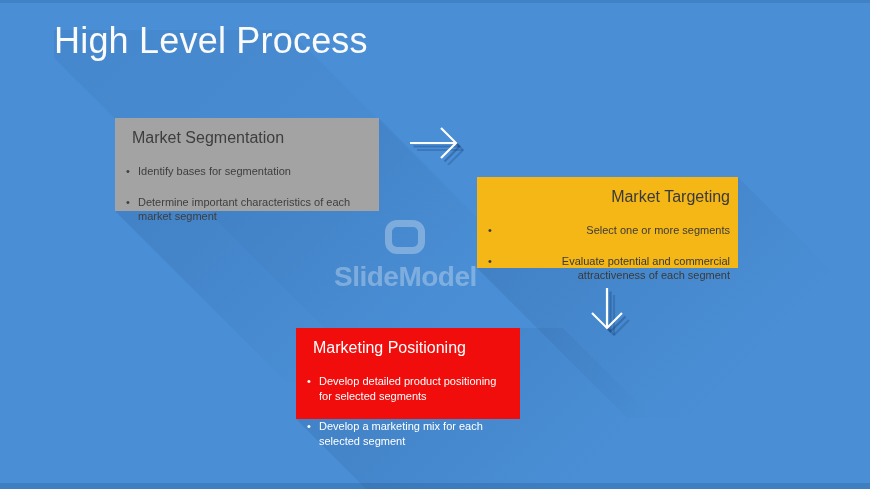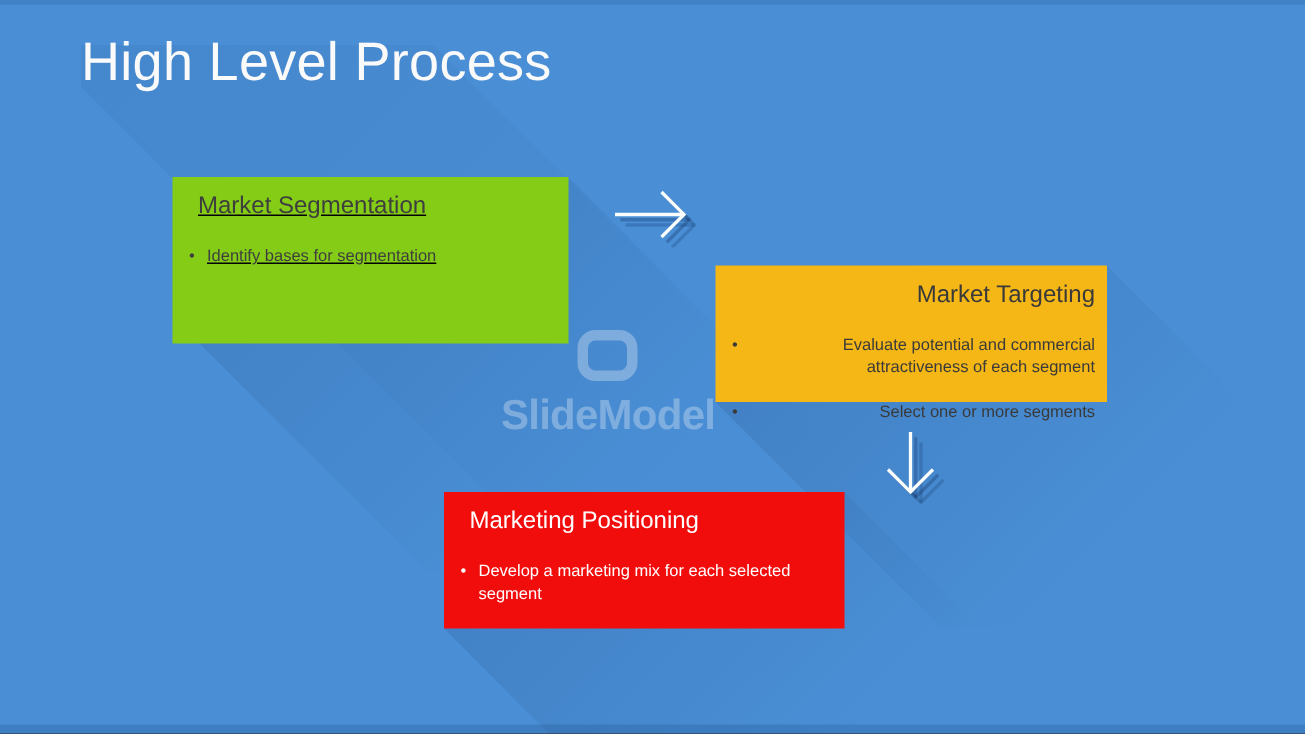--- a/index.html
+++ b/index.html
@@ -29,28 +29,28 @@
     position:absolute;left:54px;top:24px;z-index:2;
     font-size:36px;font-weight:300;letter-spacing:.2px;color:#FAFAFA;line-height:34px;
   }
 
   .card{position:absolute;z-index:2;box-sizing:border-box;padding:9px 8px 9px 9px;}
   .card h2{margin:0 0 3px 8px;font-size:16px;font-weight:400;line-height:21px;}
   .card ul{margin:0;padding:0;list-style:none;font-size:11px;line-height:1.34;}
   .card li{position:relative;padding-left:14px;margin-top:16px;}
   .card li::before{content:"\2022";position:absolute;left:2px;top:0;}
 
-  .card.segmentation{left:115px;top:118px;width:264px;height:111px;background:#84cc16;text-decoration:underline;}
+  .card.segmentation{left:115px;top:118px;width:264px;height:93px;background:#a3a3a3;}
   .card.segmentation h2,.card.segmentation ul{color:#3E3E3E;}
 
   .card.targeting{left:477px;top:177px;width:261px;height:91px;background:#F5B716;text-align:right;}
   .card.targeting h2,.card.targeting ul{color:#3A3A3A;}
   .card.targeting h2{margin-bottom:6px;}
 
-  .card.positioning{left:296px;top:328px;width:267px;height:91px;background:#F20D0D;}
+  .card.positioning{left:296px;top:328px;width:224px;height:91px;background:#F20D0D;}
   .card.positioning h2,.card.positioning ul{color:#FFFFFF;}
 
   .arrow{position:absolute;z-index:2;}
   .arrow.right{left:406px;top:121px;}
   .arrow.down{left:586px;top:284px;}
 
   .watermark{position:absolute;left:334px;top:220px;z-index:3;
     display:flex;align-items:center;gap:6px;pointer-events:none;flex-direction:column;}
   .wm-logo{width:40px;height:34px;box-sizing:border-box;
     border:7px solid rgba(236,242,248,0.33);border-radius:12px;}
@@ -69,34 +69,36 @@
   <div class="lshadow seg-sh"></div>
   <div class="lshadow tgt-sh"></div>
   <div class="lshadow pos-sh"></div>
 
   <div class="slide-title">High Level Process</div>
 
   <div class="card segmentation">
     <h2>Market Segmentation</h2>
     <ul>
       <li>Identify bases for segmentation</li>
+      <li>Determine important characteristics of each market segment</li>
     </ul>
   </div>
 
   <div class="card targeting">
     <h2>Market Targeting</h2>
     <ul>
+      <li>Select one or more segments</li>
       <li>Evaluate potential and commercial attractiveness of each segment</li>
-      <li>Select one or more segments</li>
     </ul>
   </div>
 
   <div class="card positioning">
     <h2>Marketing Positioning</h2>
     <ul>
+      <li>Develop detailed product positioning for selected segments</li>
       <li>Develop a marketing mix for each selected segment</li>
     </ul>
   </div>
 
   <svg class="arrow right" width="58" height="44" viewBox="0 0 58 44" fill="none">
     <g stroke="rgba(15,45,95,0.22)" stroke-width="2.2" transform="translate(7,7)">
       <line x1="4" y1="22" x2="50" y2="22"></line>
         <polyline points="35,7 50,22 35,37" fill="none"></polyline>
     </g>
     <g stroke="rgba(15,45,95,0.30)" stroke-width="2.2" transform="translate(3.5,3.5)">

